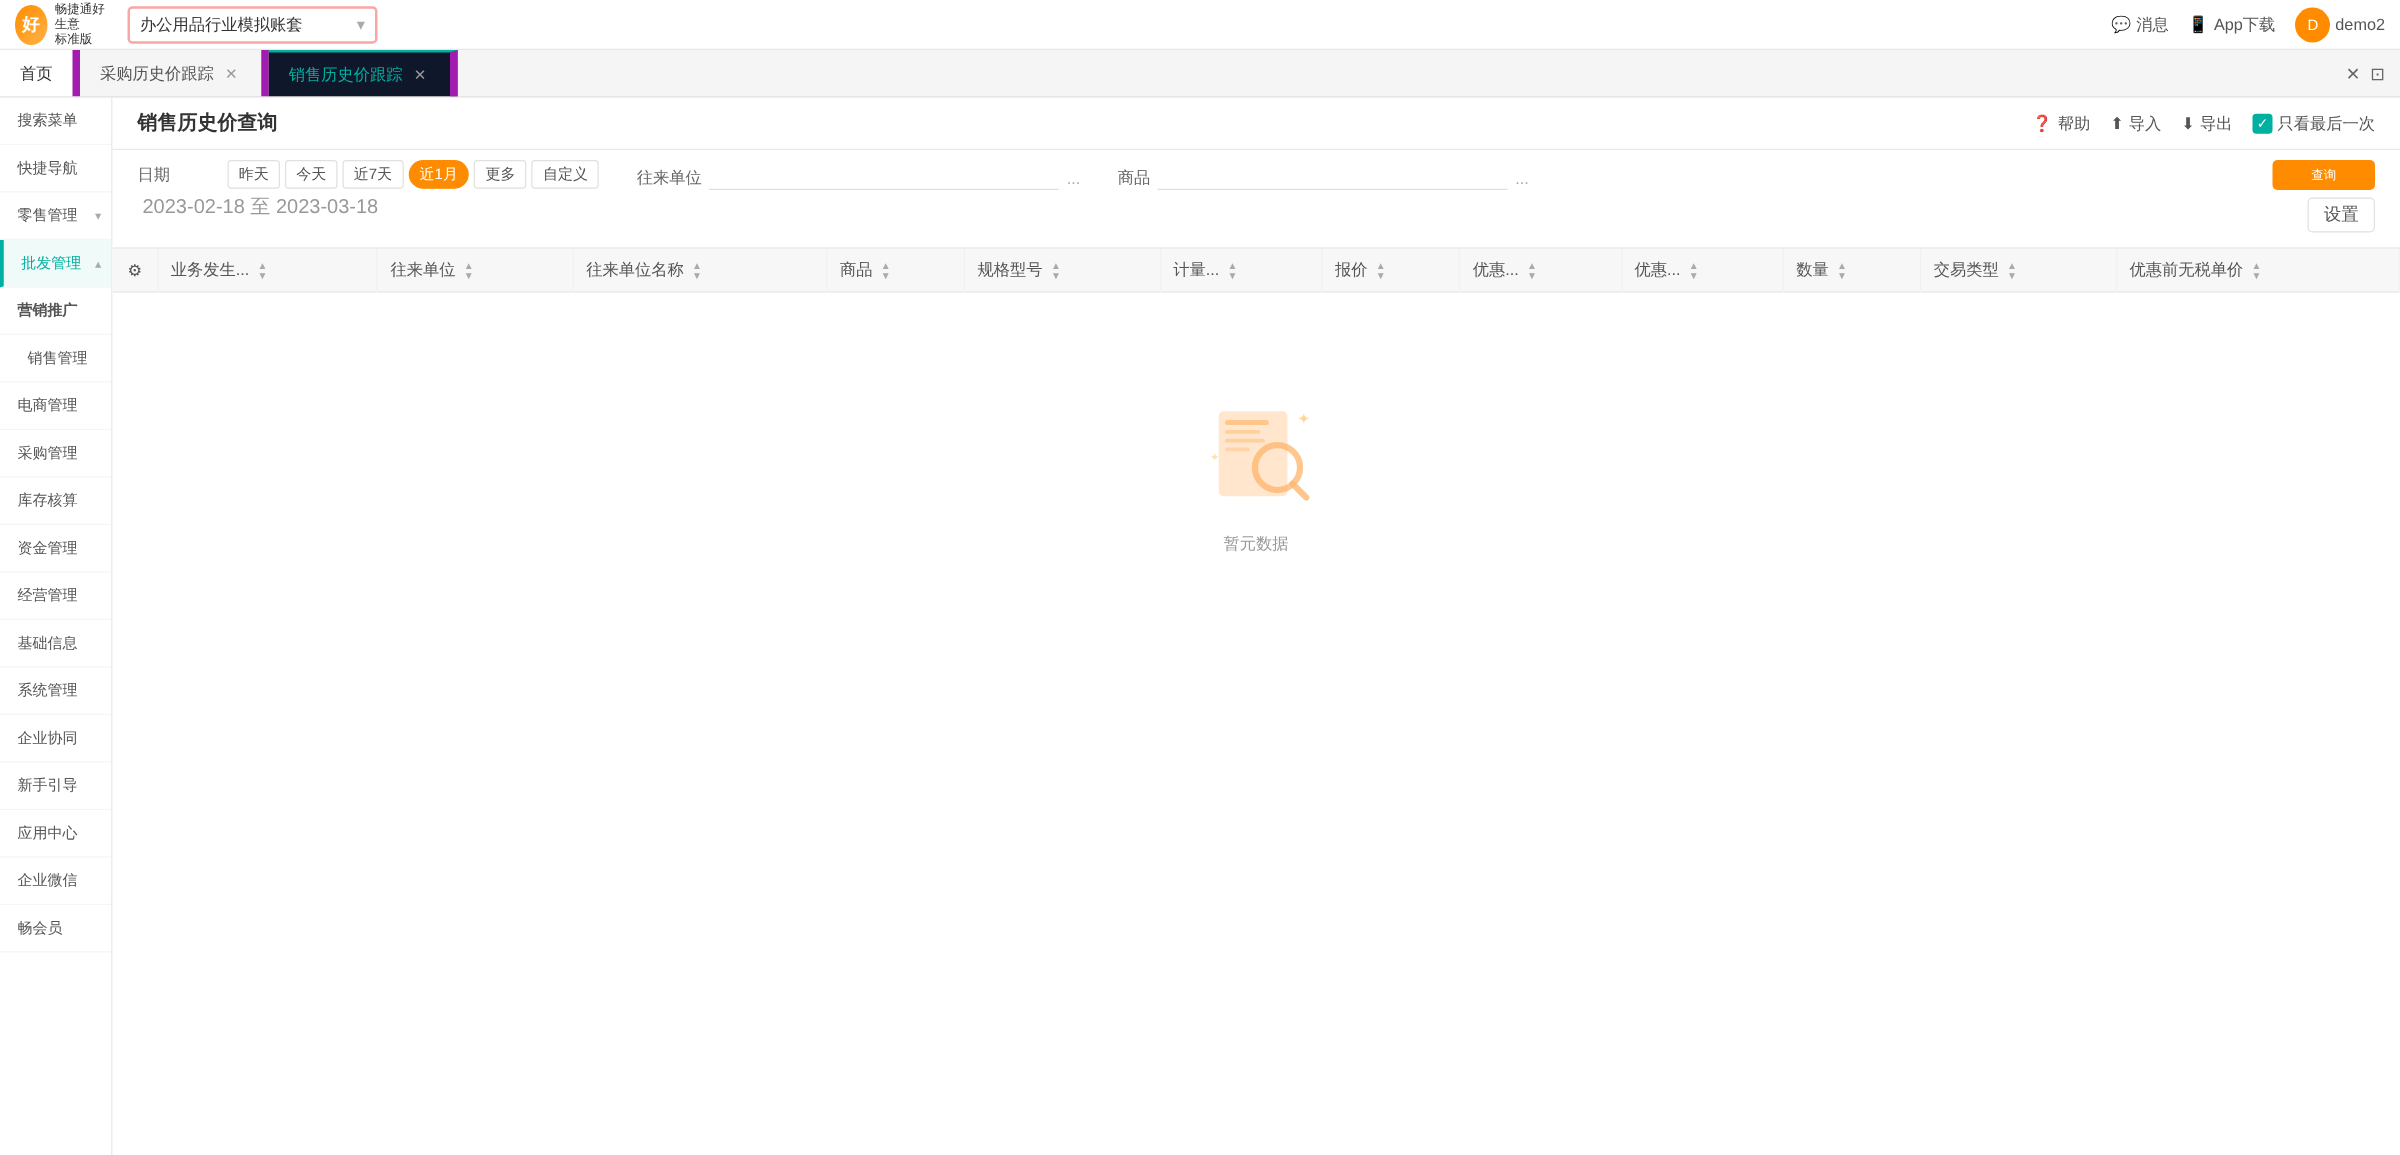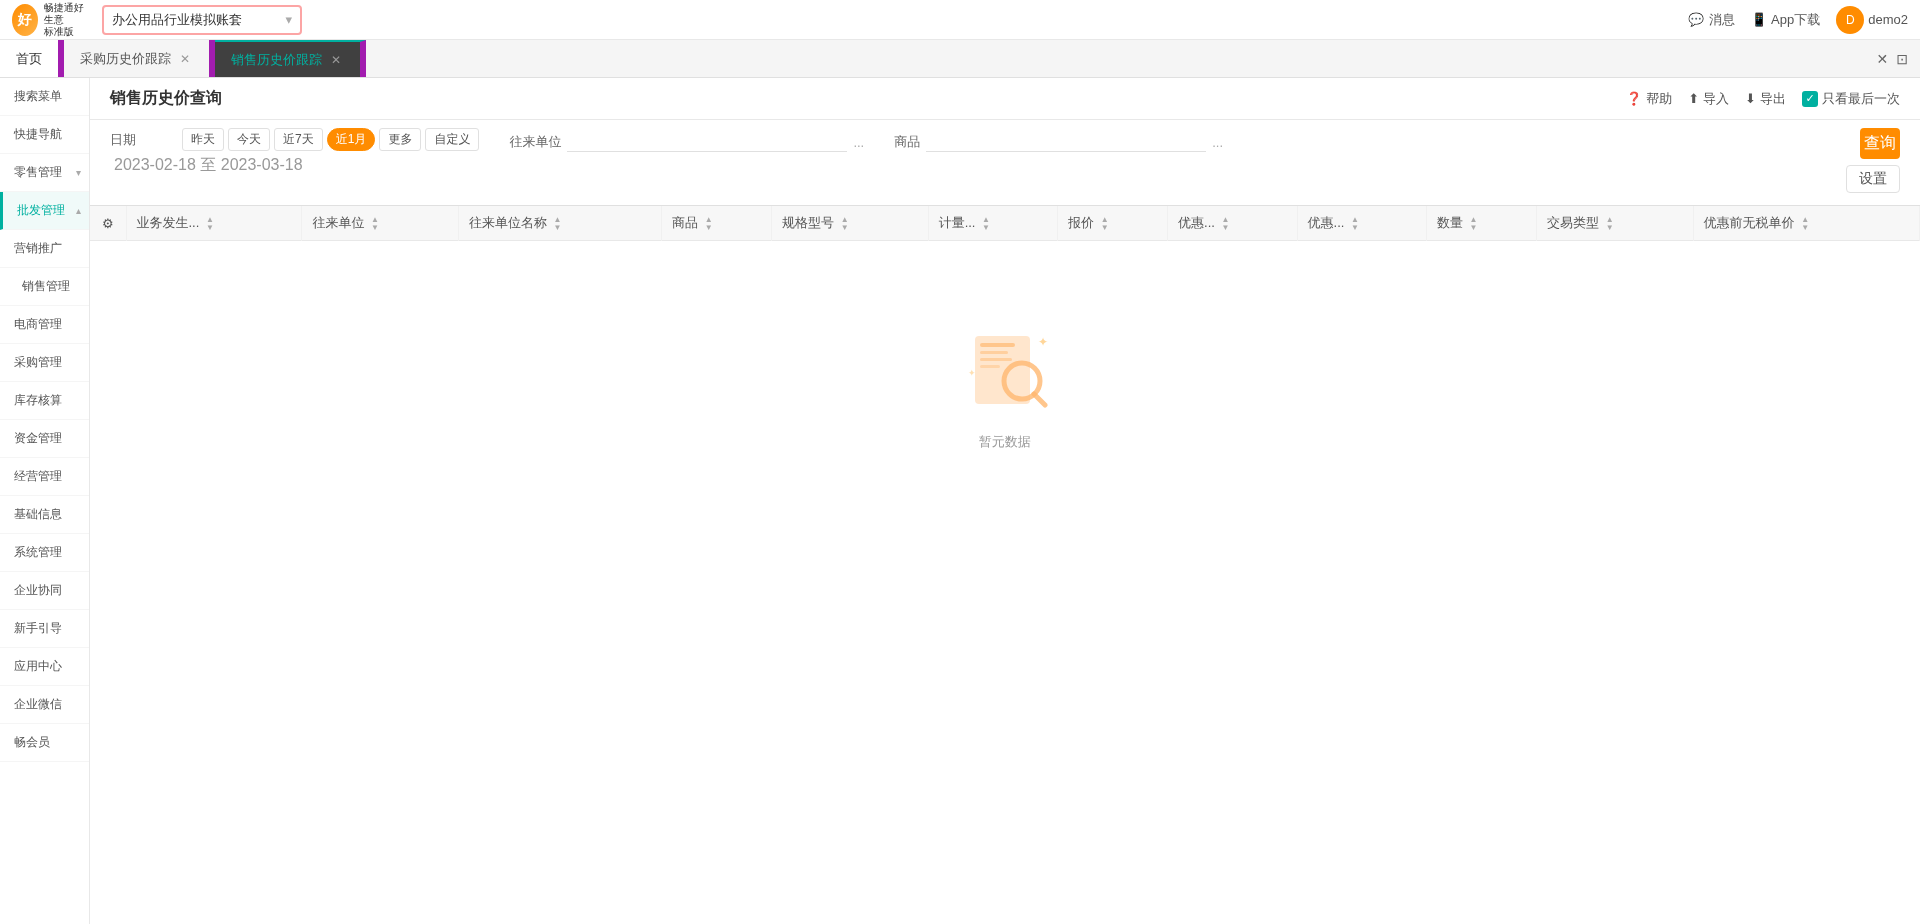--- a/index.html
+++ b/index.html
@@ -96,21 +96,21 @@
       align-items: center;
       padding: 0 16px;
       gap: 6px;
       cursor: pointer;
       font-size: 13px;
       color: #555;
       border-right: 6px solid #a21caf;
       white-space: nowrap;
     }
     .tab-item.active {
-      background: #404040;
+      background: #0f172a;
       color: #00b0a0;
       border-top: 2px solid #00b0a0;
       text-align: center;
     }
     .tab-item.home {
       background: #fff;
       color: #333;
     }
     .tab-close {
       font-size: 12px;
@@ -267,24 +267,24 @@
       color: #333;
     }
     .filter-dots {
       color: #aaa;
       font-size: 13px;
     }
     .query-btn {
       background: #ff8c00;
       color: white;
       border: none;
-      padding: 5px 4px;
+      padding: 5px 31px;
       border-radius: 4px;
       cursor: pointer;
-      font-size: 16px;
+      font-size: 10px;
       margin-left: auto;
     }
     .settings-btn {
       background: #fff;
       color: #555;
       border: 1px solid #e0e0e0;
       padding: 4px 12px;
       border-radius: 4px;
       cursor: pointer;
       font-size: 14px;
@@ -436,21 +436,21 @@
       <span class="sidebar-item-label">快捷导航</span>
     </div>
     <div class="sidebar-item">
       <span class="sidebar-item-label">零售管理</span>
       <span class="sidebar-arrow">▾</span>
     </div>
     <div class="sidebar-item" style="background:#f0faf9;border-left:3px solid #00b0a0;">
       <span class="sidebar-item-label" style="color:#00b0a0;">批发管理</span>
       <span class="sidebar-arrow">▴</span>
     </div>
-    <div class="sidebar-item" style="">
+    <div class="sidebar-item" style="font-weight:bold;">
       <span class="sidebar-item-label">营销推广</span>
     </div>
     <div class="sidebar-item" style="padding-left:16px;">
       <span class="sidebar-item-label">销售管理</span>
     </div>
     <div class="sidebar-item">
       <span class="sidebar-item-label">电商管理</span>
     </div>
     <div class="sidebar-item">
       <span class="sidebar-item-label">采购管理</span>

